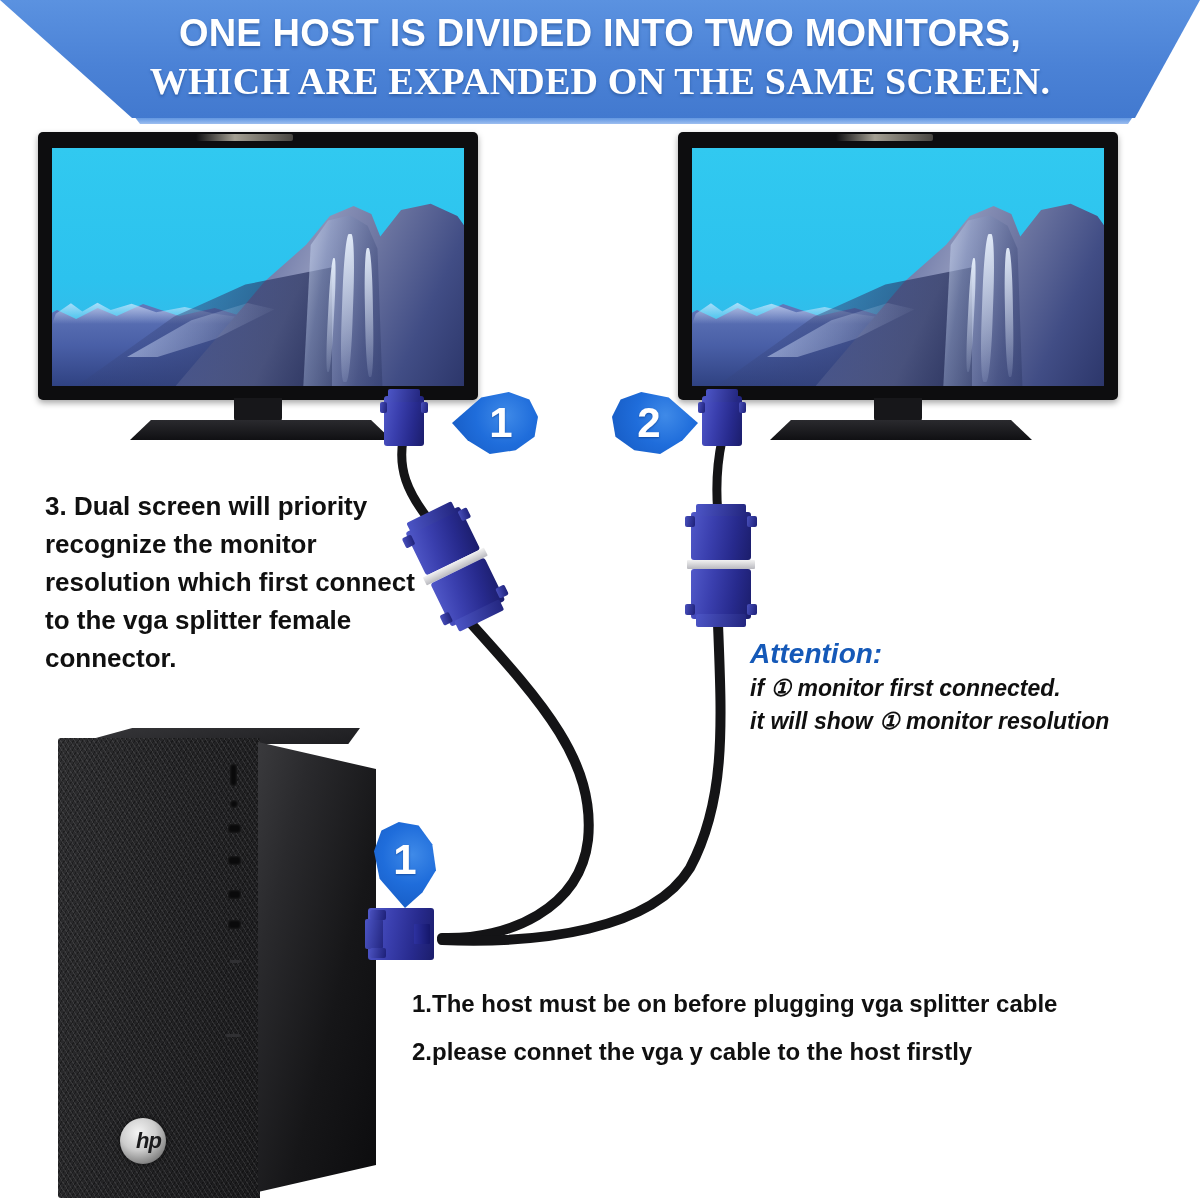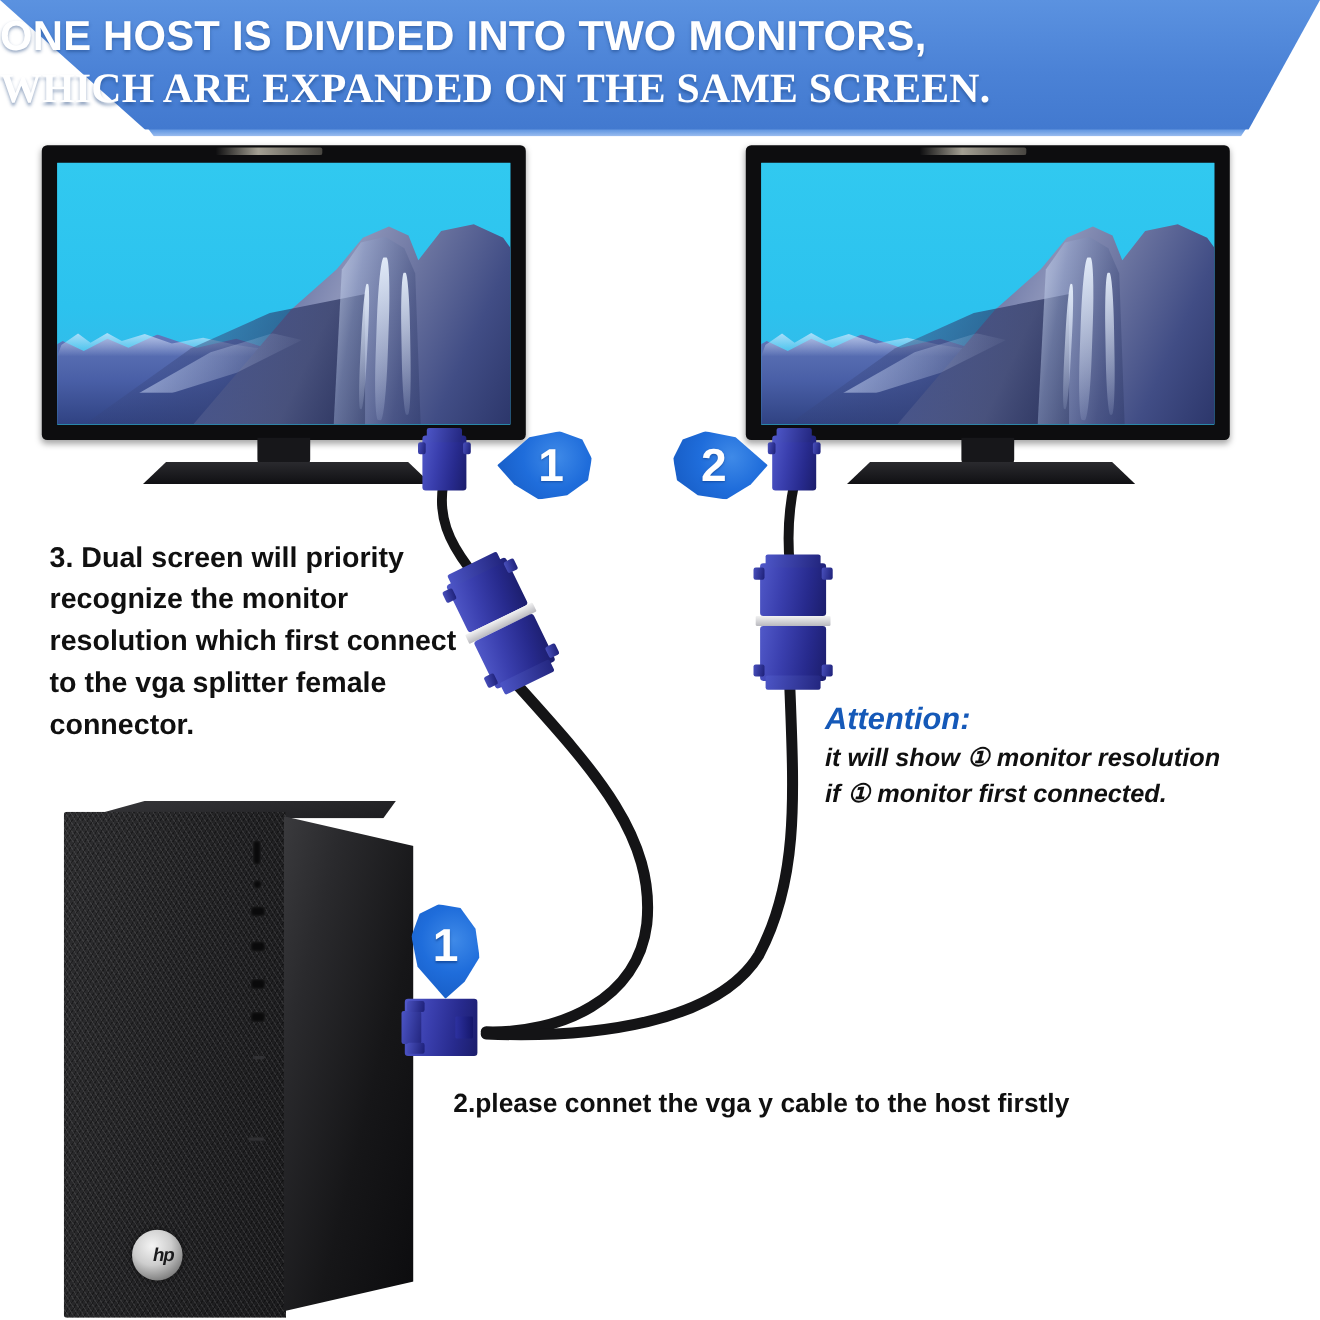--- a/index.html
+++ b/index.html
@@ -22,21 +22,21 @@
   }
   .banner-underline{
     position:absolute;left:0;top:112px;width:1200px;height:12px;
     background:linear-gradient(180deg,#3f76cd 0%,#6c9ee4 60%,#9dbef0 100%);
     -webkit-clip-path:polygon(131px 0,1136px 0,1128px 12px,140px 12px);
     clip-path:polygon(131px 0,1136px 0,1128px 12px,140px 12px);
     z-index:3;
   }
   .banner-text{
     position:absolute;left:0;top:9px;width:1200px;
-    text-align:left;color:#ffffff;
+    text-align:center;color:#ffffff;
     font-family:"Liberation Sans",sans-serif;
     font-weight:bold;font-size:38px;line-height:48px;
     letter-spacing:.2px;
     text-shadow:0 2px 3px rgba(20,60,120,.45);
     z-index:6;
   }
   .banner-text .l2{display:block;font-family:Liberation Serif, serif;}
 
   
   .monitor{position:absolute;}
@@ -330,21 +330,21 @@
     <div class="port" style="left:172px;top:36px;width:7px;height:22px;"></div>
     <div class="port" style="left:172px;top:72px;width:8px;height:8px;border-radius:50%;"></div>
     <div class="port" style="left:170px;top:96px;width:13px;height:9px;"></div>
     <div class="port" style="left:170px;top:128px;width:13px;height:9px;"></div>
     <div class="port" style="left:170px;top:162px;width:13px;height:9px;"></div>
     <div class="port" style="left:170px;top:192px;width:13px;height:9px;"></div>
     <div class="port-line" style="left:172px;top:232px;width:10px;height:3px;"></div>
     <div class="port-line" style="left:168px;top:306px;width:14px;height:3px;"></div>
 
     <div class="hp-logo" style="left:62px;top:390px;width:46px;height:46px;">
-      <span class="hp-text" style="font-size:17px;margin-left:11px;">hp</span>
+      <span class="hp-text" style="font-size:22px;margin-left:11px;">hp</span>
     </div>
   </div>
 
   <div class="vga" style="left:368px;top:908px;width:66px;height:52px;z-index:7;">
     <div class="vga-shell"></div>
     <div class="vga-hood" style="left:-3px;top:11px;width:18px;height:30px;"></div>
     <div class="vga-screw" style="left:2px;top:2px;width:24%;height:20%;"></div>
     <div class="vga-screw" style="left:2px;bottom:2px;width:24%;height:20%;"></div>
     <div class="vga-band" style="right:4px;top:16px;width:16px;height:20px;background:linear-gradient(90deg,#2d31a0,#15176b);"></div>
   </div>
@@ -361,21 +361,22 @@
 
   <div class="pin pin-down" style="left:374px;top:822px;width:62px;height:86px;font-size:42px;">
     <span class="pin-shape"></span>
     <span class="pin-num">1</span>
   </div>
 
   <div class="note" id="note-left">3. Dual screen will priority recognize the monitor resolution which first connect to the vga splitter female connector.</div>
 
   <div class="note" id="attention">
     <div class="att-title">Attention:</div>
+    <div class="att-line">if ① monitor first connected.</div>
     <div class="att-line">it will show ① monitor resolution</div>
-    <div class="att-line">if ① monitor first connected.</div>
   </div>
 
   <div class="note" id="note-bottom">
+    <span class="bl">1.The host must be on before plugging vga splitter cable</span>
     <span class="bl">2.please connet the vga y cable to the host firstly</span>
   </div>
 
 </div>
 
 </body></html>

